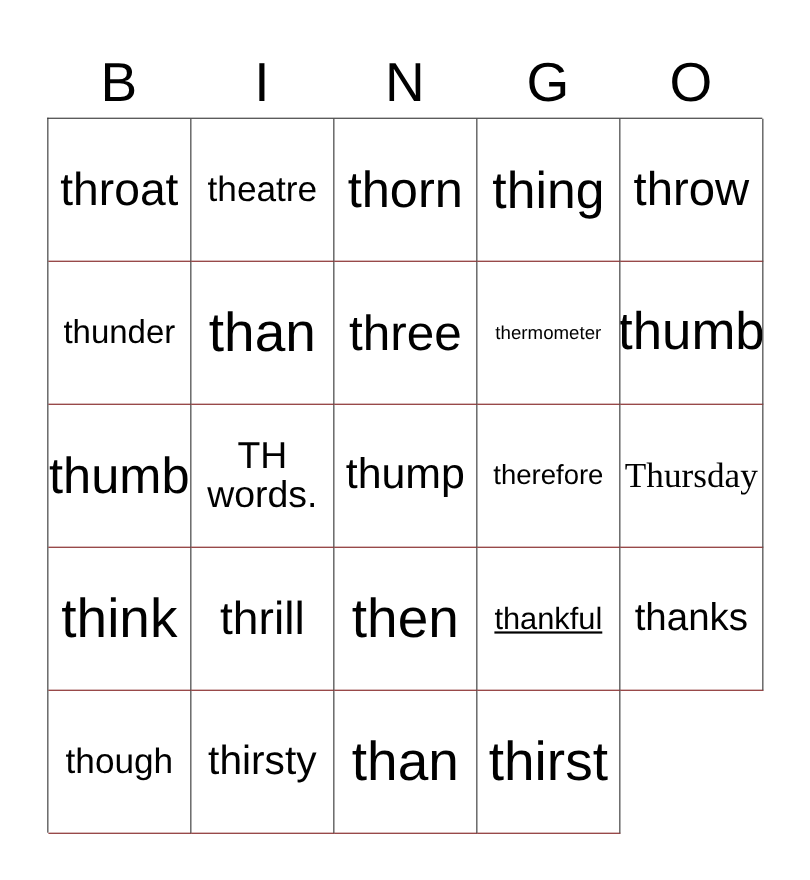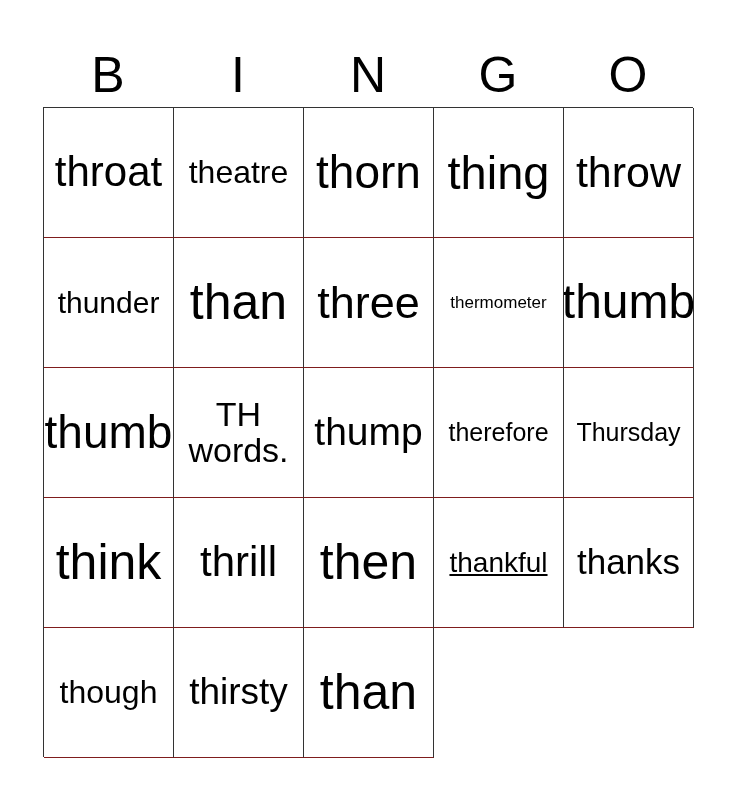--- a/index.html
+++ b/index.html
@@ -34,22 +34,23 @@
     <div class="cell" style="font-size: 43px;">throw</div>
     <div class="cell" style="font-size: 30px;">thunder</div>
     <div class="cell" style="font-size: 50px;">than</div>
     <div class="cell" style="font-size: 45px;">three</div>
     <div class="cell" style="font-size: 17px;">thermometer</div>
     <div class="cell" style="font-size: 48px;">thumb</div>
     <div class="cell" style="font-size: 46px;">thumb</div>
     <div class="cell free" style="font-size: 34px;">TH words.</div>
     <div class="cell" style="font-size: 39px;">thump</div>
     <div class="cell" style="font-size: 25px;">therefore</div>
-    <div class="cell" style="font-size: 25px;">Thursday</div>
+    <div class="cell" style="font-size: 32px; font-family: Liberation Serif, serif;">Thursday</div>
     <div class="cell" style="font-size: 50px;">think</div>
     <div class="cell" style="font-size: 42px;">thrill</div>
     <div class="cell" style="font-size: 50px;">then</div>
     <div class="cell" style="font-size: 28px; text-decoration: underline;">thankful</div>
     <div class="cell" style="font-size: 35px;">thanks</div>
     <div class="cell" style="font-size: 32px;">though</div>
     <div class="cell" style="font-size: 37px;">thirsty</div>
     <div class="cell" style="font-size: 50px;">than</div>
+    <div class="cell" style="font-size: 50px;">thirst</div>
   </div>
 
 </body></html>

